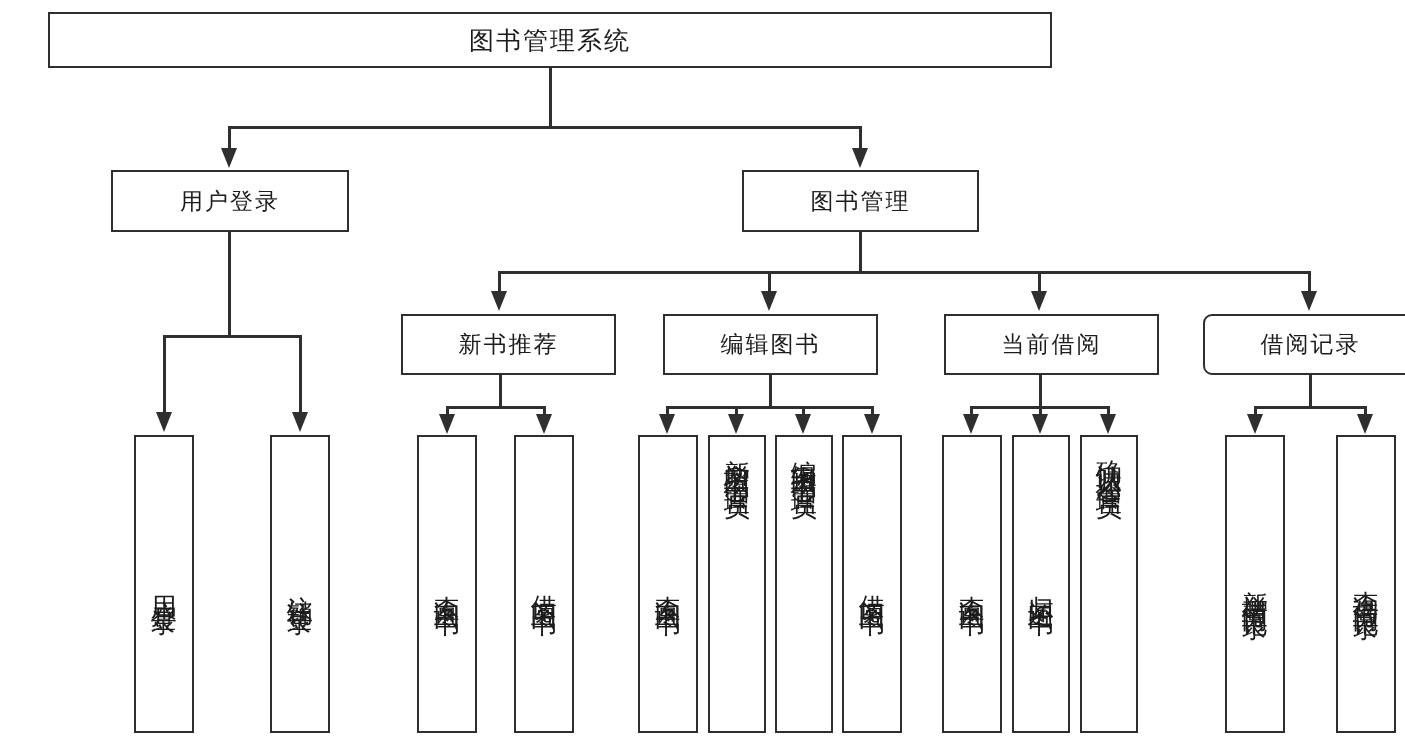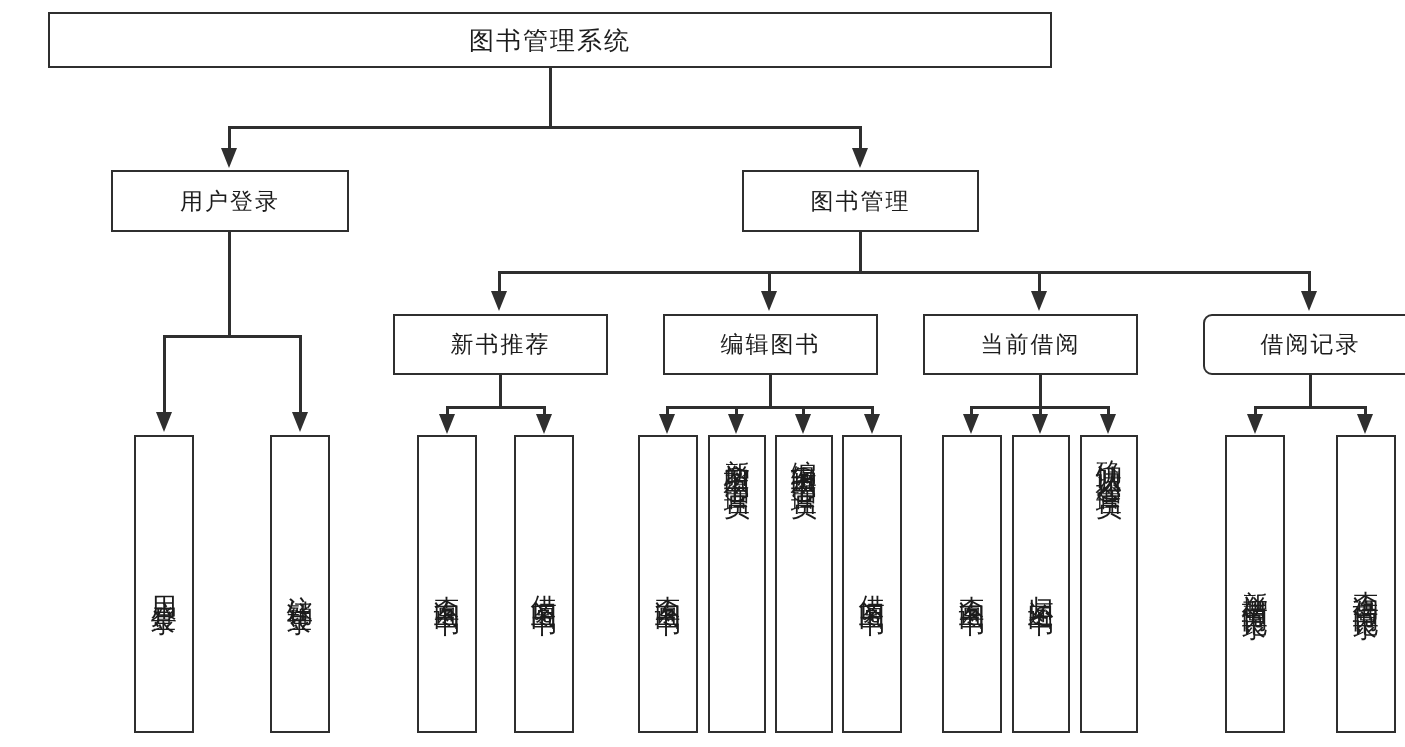--- a/index.html
+++ b/index.html
@@ -132,29 +132,29 @@
 
   <div class="conn v" style="left:738px; top:271px; width:2.5px; height:22px;"></div>
   <div class="arrow" style="left:731px; top:291px;"></div>
 
   <div class="conn v" style="left:1008px; top:271px; width:2.5px; height:22px;"></div>
   <div class="arrow" style="left:1001px; top:291px;"></div>
 
   <div class="conn v" style="left:1278px; top:271px; width:2.5px; height:22px;"></div>
   <div class="arrow" style="left:1271px; top:291px;"></div>
 
-  <div class="node hbox" style="left:363px; top:314px; width:215px; height:61px;">
+  <div class="node hbox" style="left:371px; top:314px; width:215px; height:61px;">
     <span class="label">新书推荐</span>
   </div>
 
   <div class="node hbox" style="left:633px; top:314px; width:215px; height:61px;">
     <span class="label">编辑图书</span>
   </div>
 
-  <div class="node hbox" style="left:893px; top:314px; width:215px; height:61px;justify-content:center;">
+  <div class="node hbox" style="left:914px; top:314px; width:215px; height:61px;justify-content:center;">
     <span class="label">当前借阅</span>
   </div>
 
   <div class="node hbox" style="left:1173px; top:314px; width:215px; height:61px;border-radius:9px;">
     <span class="label">借阅记录</span>
   </div>
 
   <div class="conn v" style="left:469px; top:375px; width:2.5px; height:33px;"></div>
   <div class="conn h" style="left:416px; top:406px; width:98px; height:2.5px;"></div>
   <div class="conn v" style="left:416px; top:406px; width:2.5px; height:12px;"></div>

